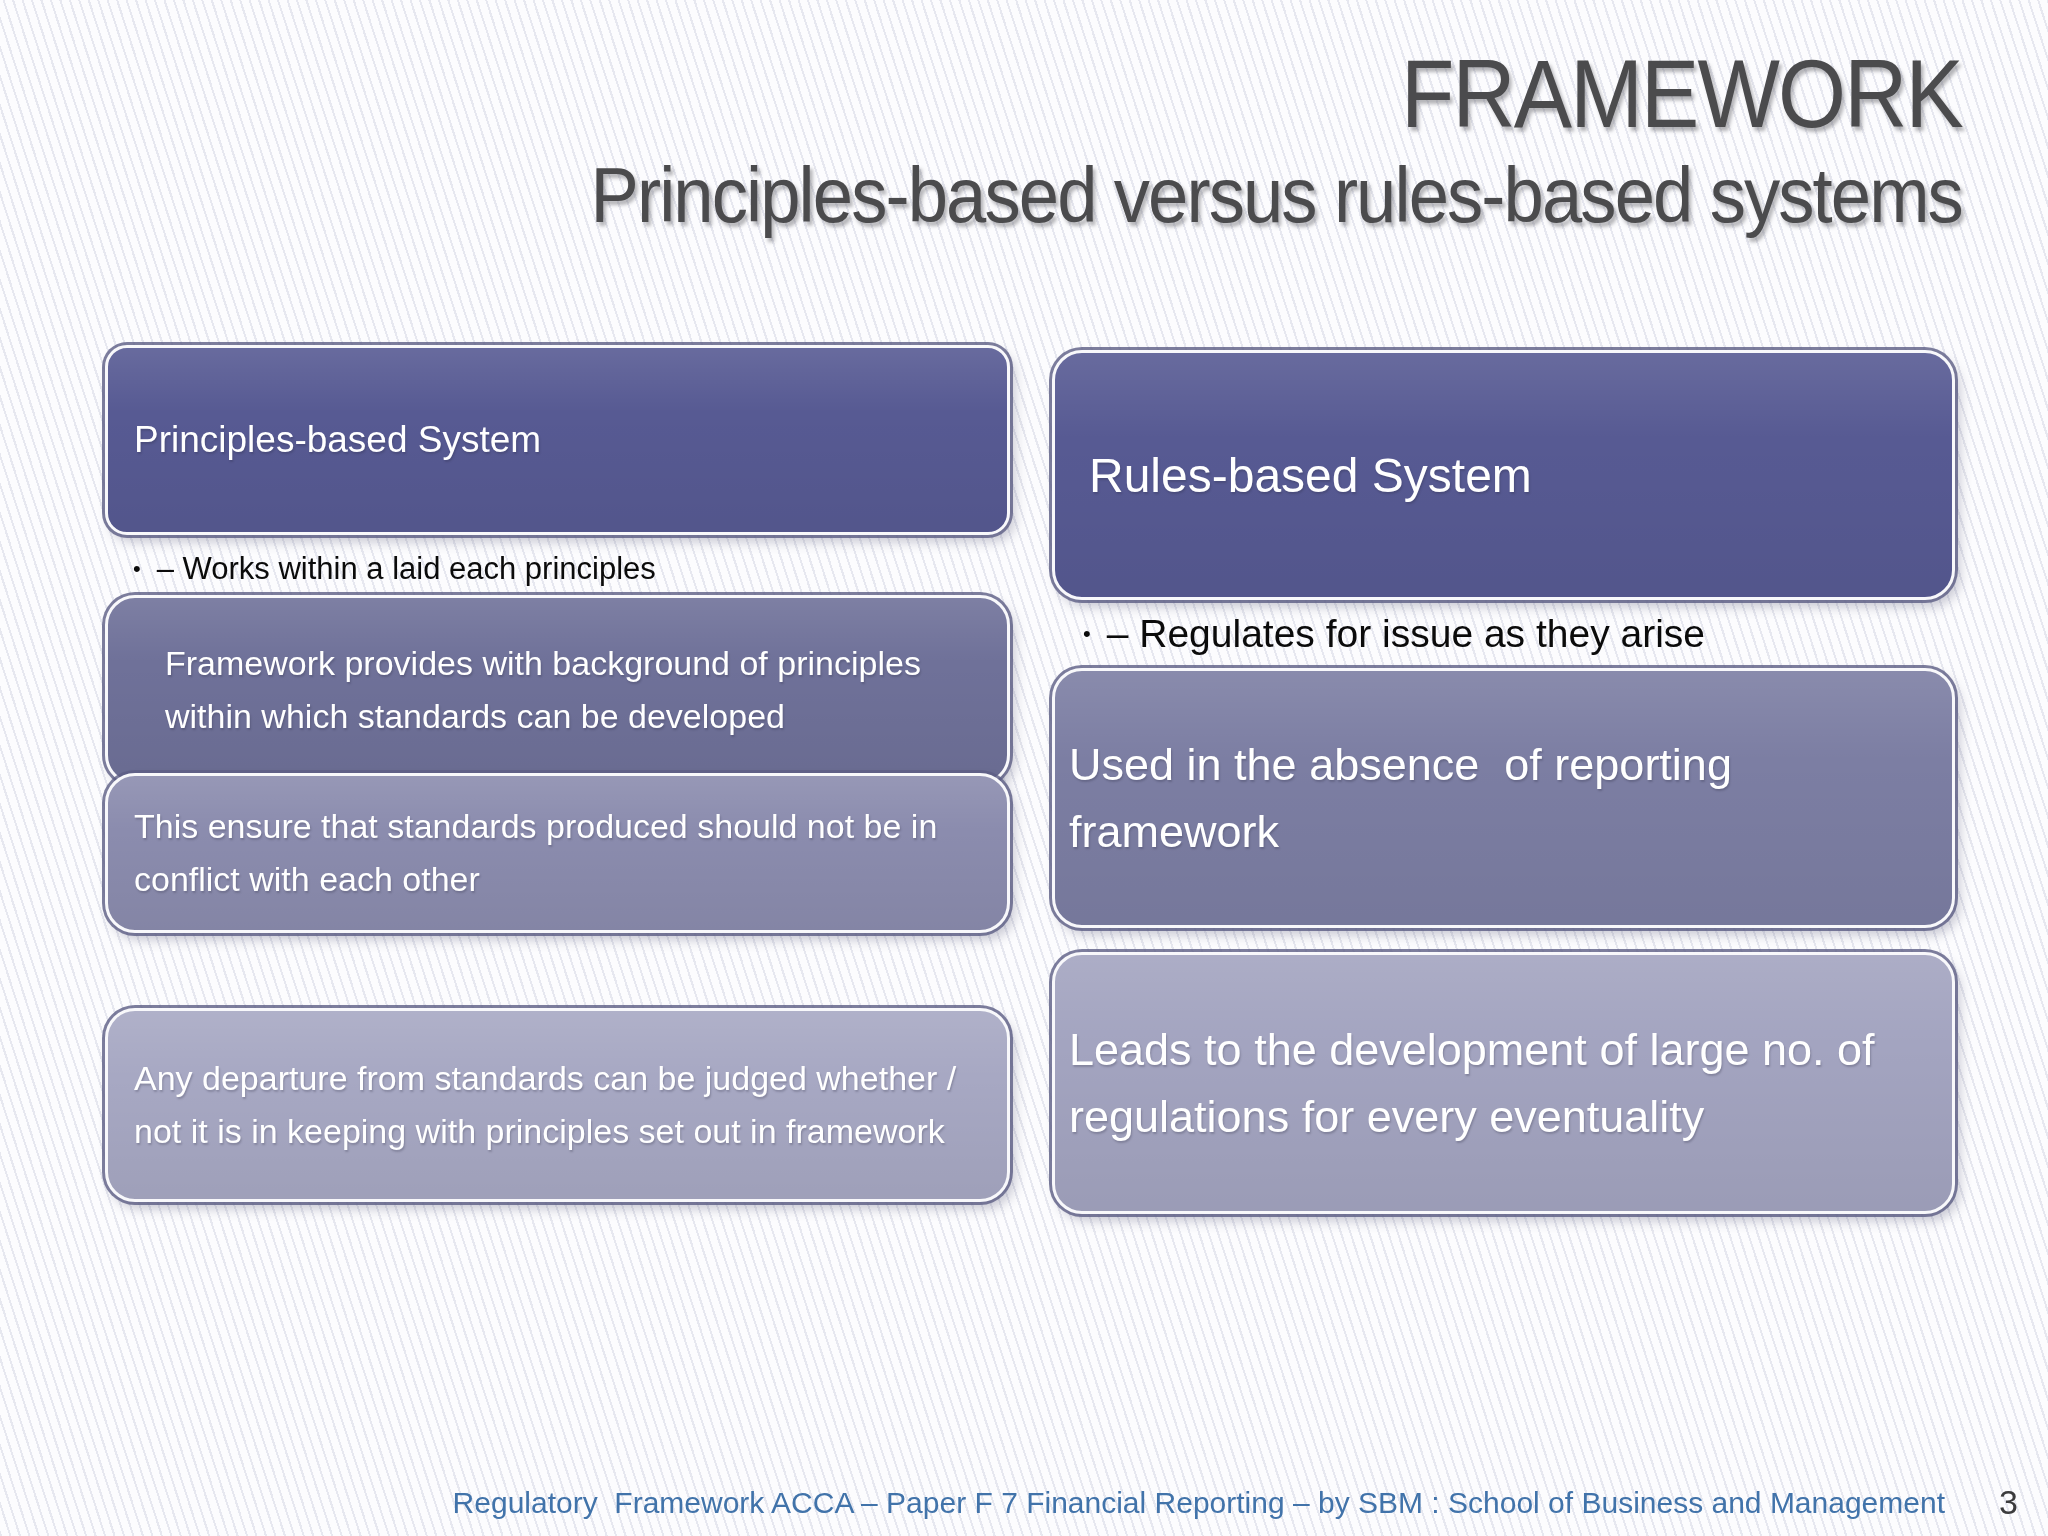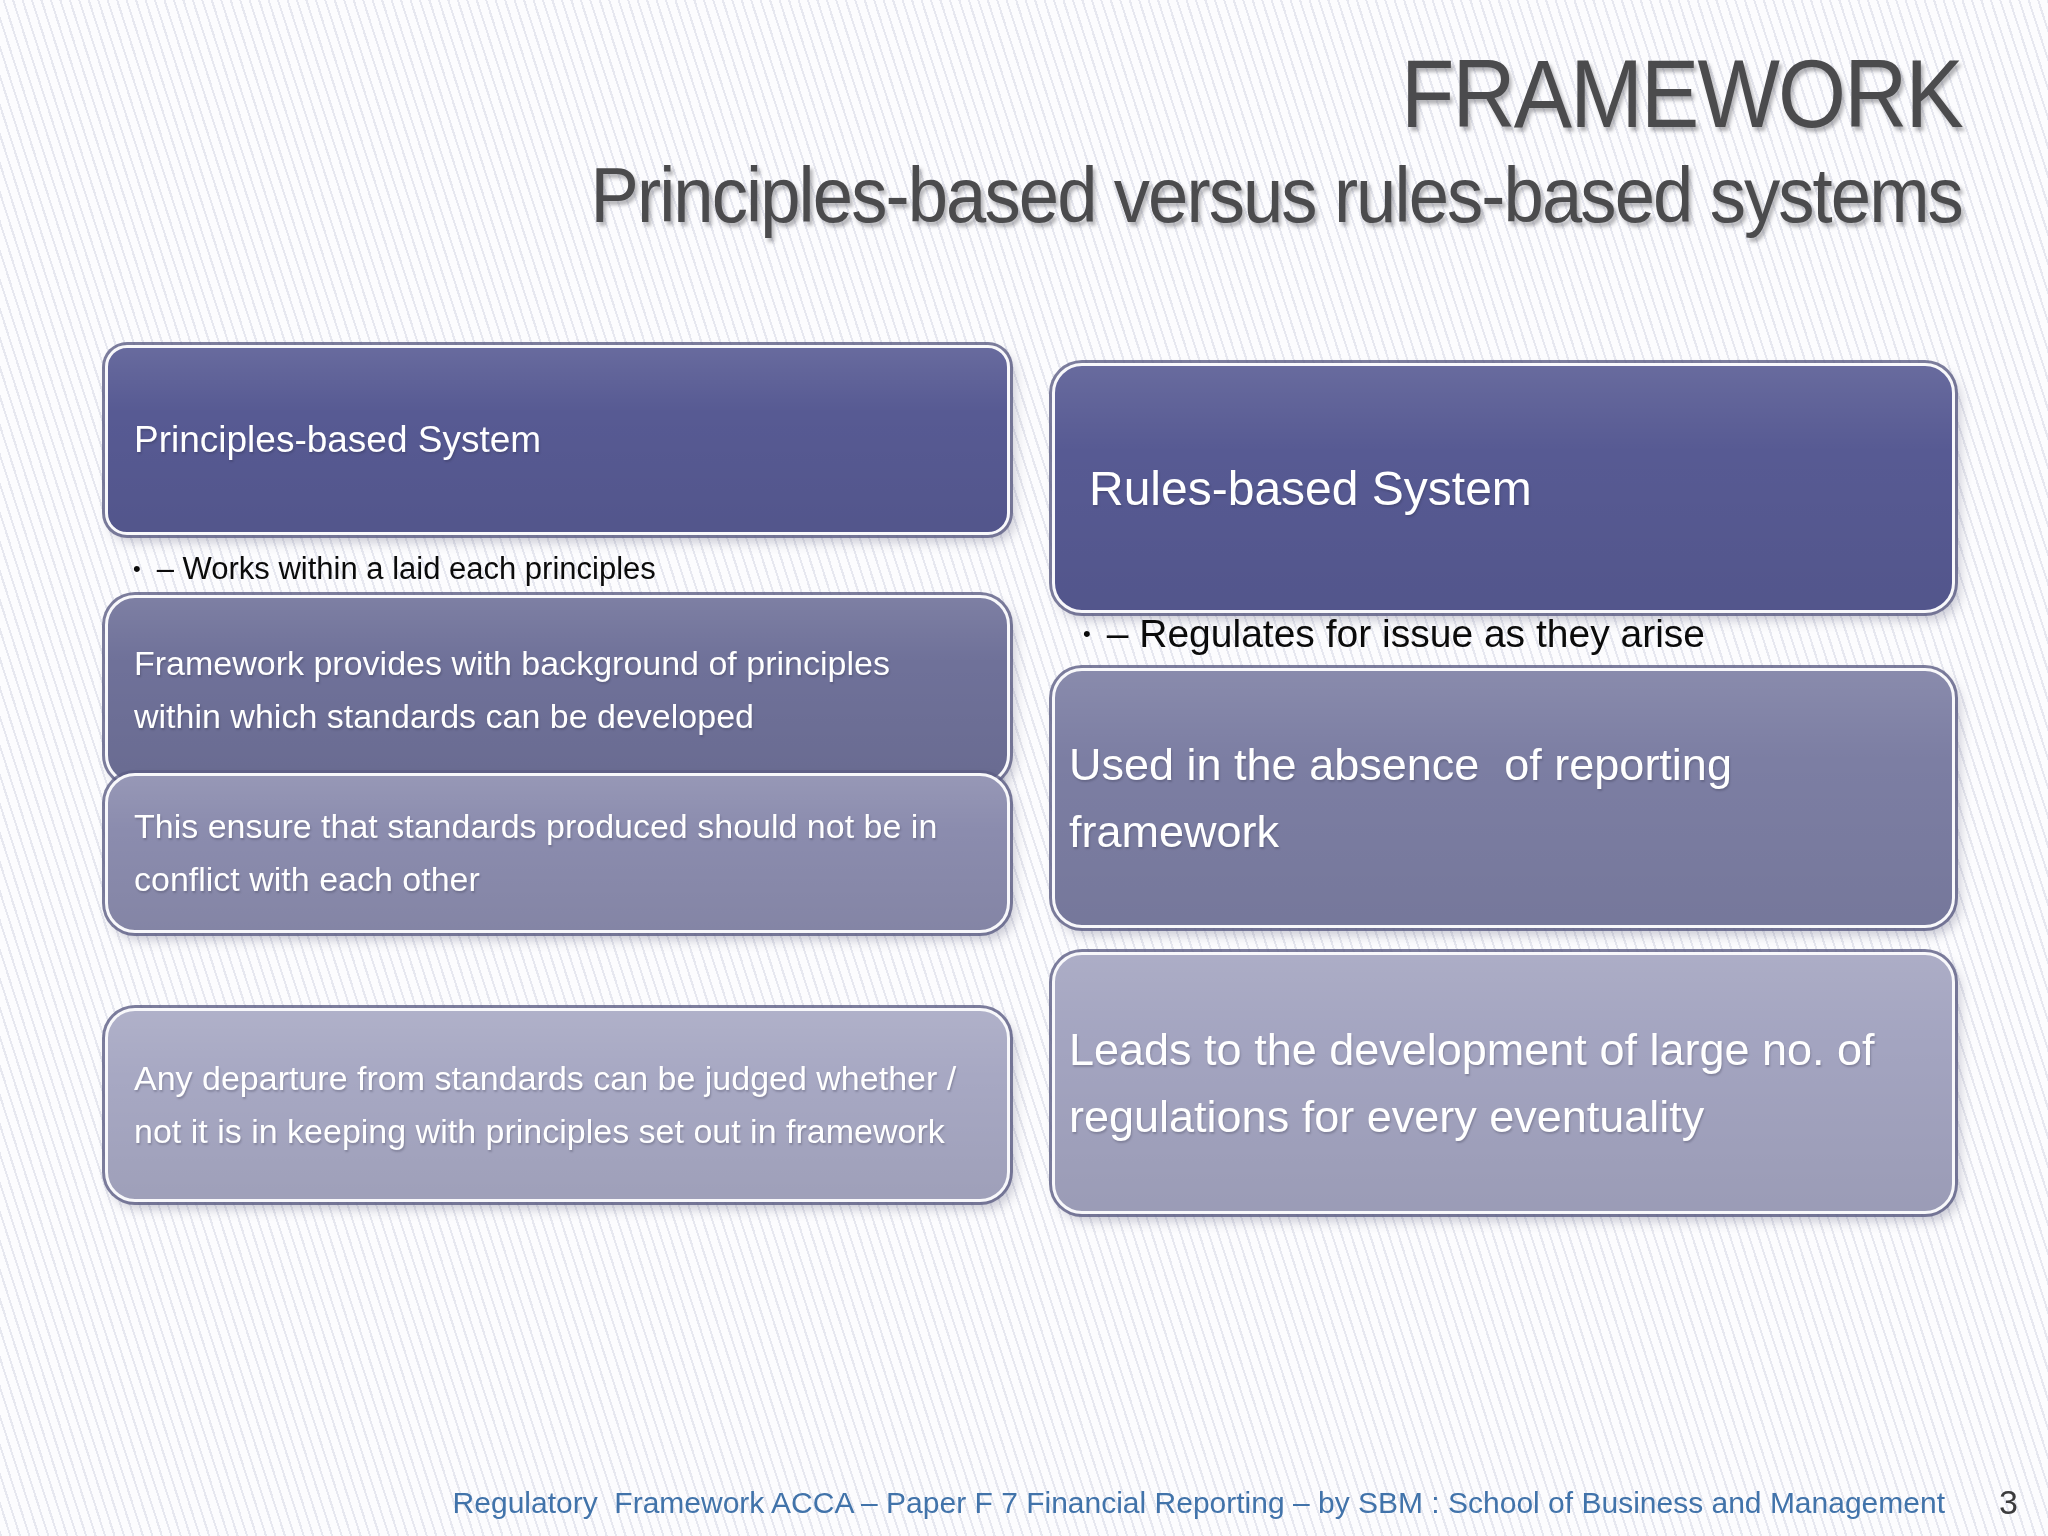--- a/index.html
+++ b/index.html
@@ -54,28 +54,28 @@
   }
   .box .txt{
     padding:14px 26px;
     text-shadow:1px 2px 2px rgba(40,40,60,0.25);
   }
 
   
   .l-box{left:105px; width:905px;}
   .l-header{top:345px; height:190px; background-color:#575a93;border-radius:22px;}
   .l-header .txt{font-size:37px;}
-  .l-box2{top:595px; height:190px; background-color:#6f7199;}
+  .l-box2{top:595px; height:190px; background-color:#6f7199;padding-left:31px;}
   .l-box3{top:773px; height:160px; background-color:#8b8cae;}
   .l-box4{top:1008px; height:194px; background-color:#a7a8c3;}
   .l-body .txt{font-size:34px; line-height:1.55;}
 
   
   .r-box{left:1052px; width:903px;}
-  .r-header{top:350px; height:250px; background-color:#575a93;margin-top:13px;}
+  .r-header{top:350px; height:250px; background-color:#575a93;}
   .r-header .txt{font-size:48px; padding-left:34px;}
   .r-box2{top:668px; height:260px; background-color:#7c7ea3;}
   .r-box3{top:952px; height:262px; background-color:#a3a4c0;}
   .r-body .txt{font-size:45px; line-height:1.5; padding-left:14px; white-space:pre-wrap;}
 
   
   .bullet-line{
     position:absolute;
     display:flex; align-items:center;
     color:#0b0b0b;

